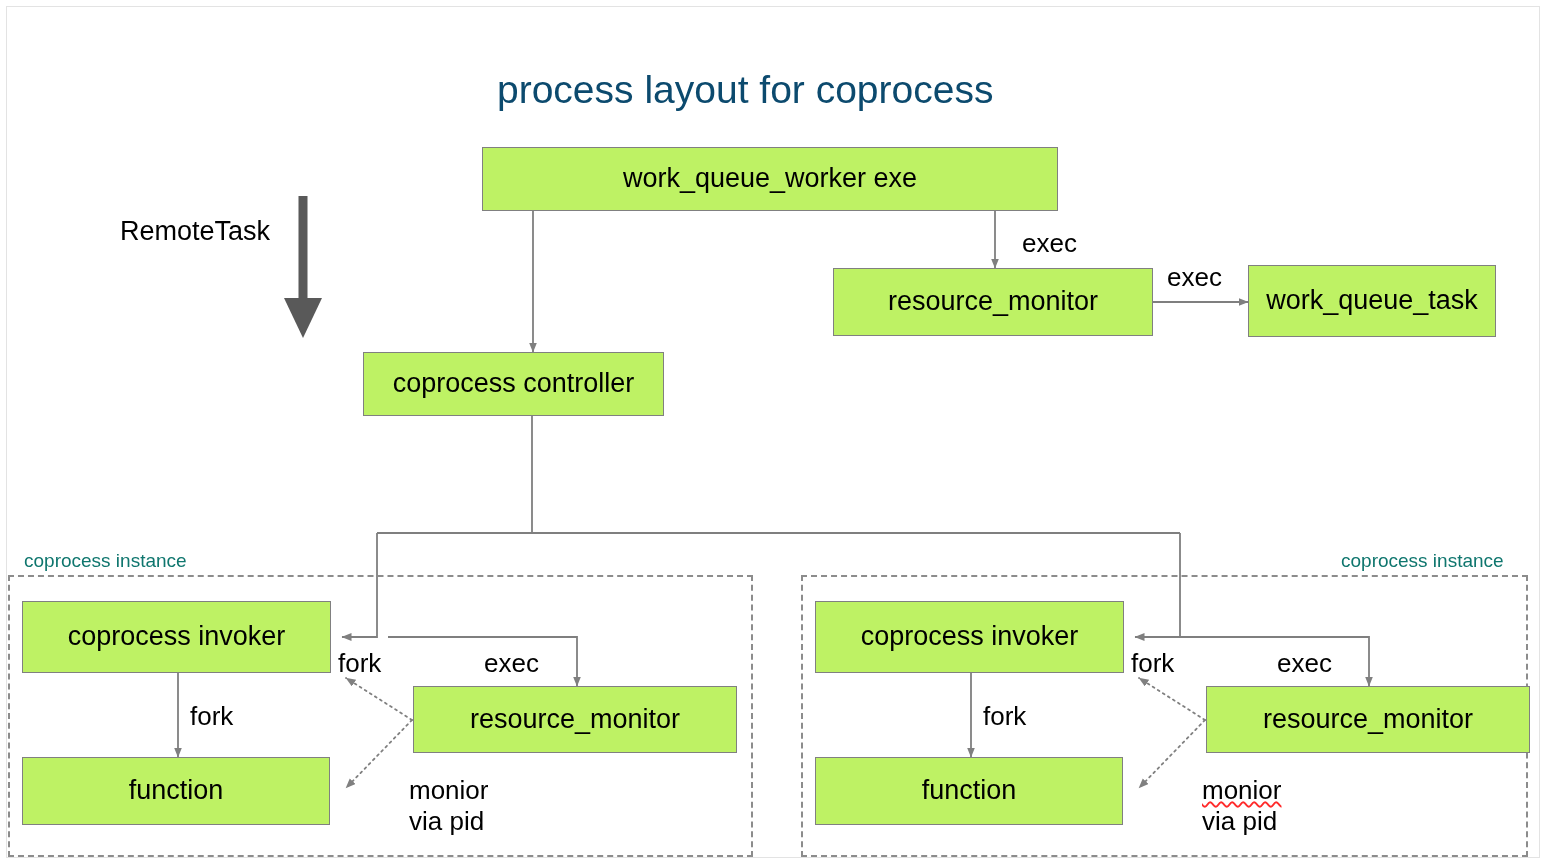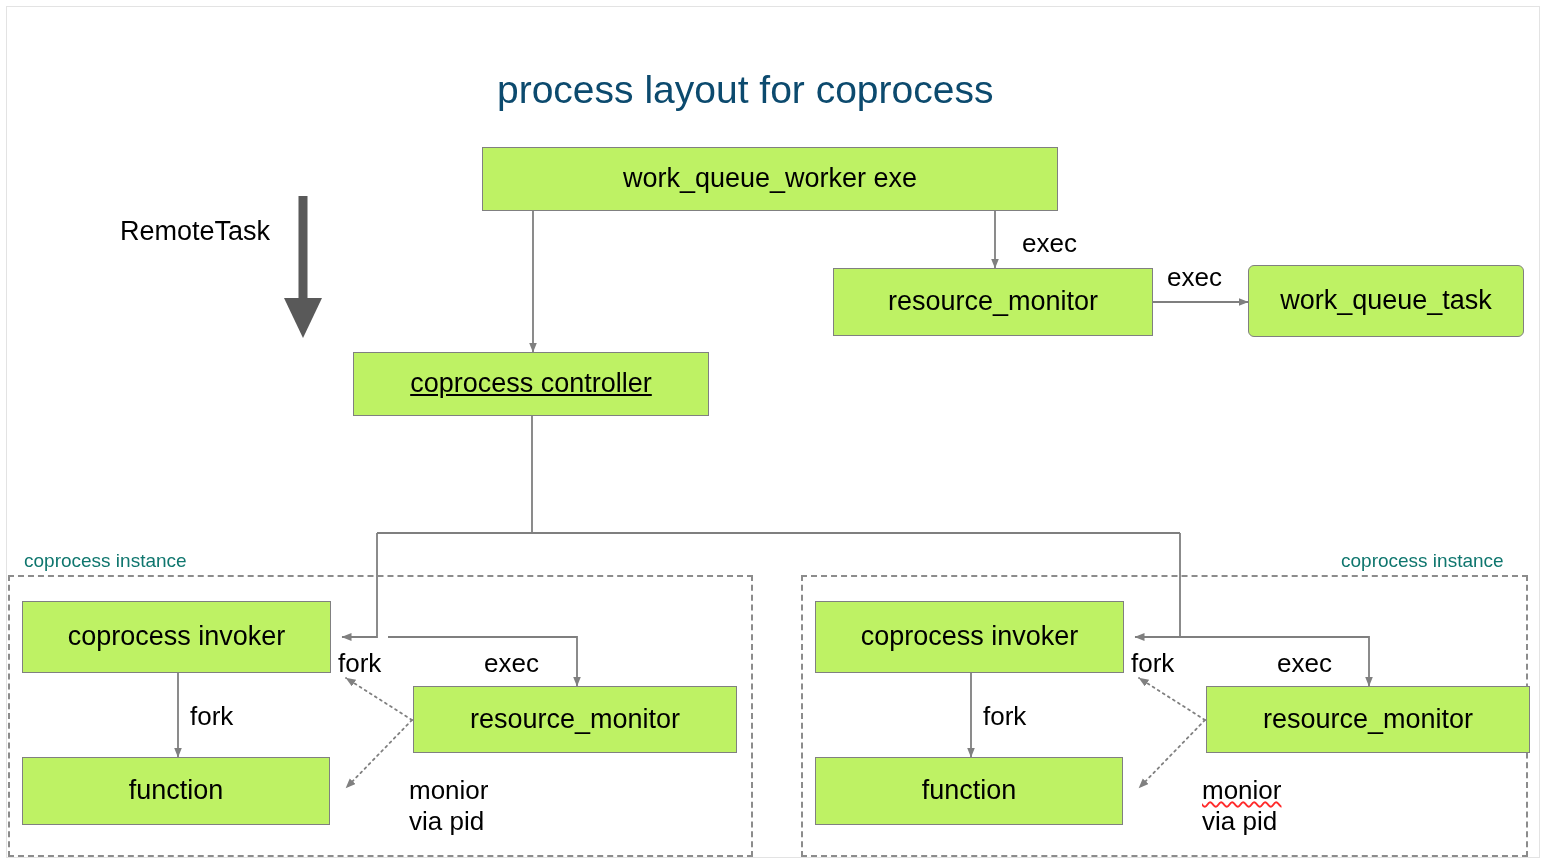--- a/index.html
+++ b/index.html
@@ -142,23 +142,23 @@
   <div class="title" style="left:497px; top:68px;">process layout for coprocess</div>
 
   <div class="side-note" style="left:72px; top:214px;margin-left:48px;">
     <div>RemoteTask</div>
   </div>
 
   <div class="node" style="left:482px; top:147px; width:576px; height:64px;">work_queue_worker exe</div>
 
   <div class="node" style="left:833px; top:268px; width:320px; height:68px;">resource_monitor</div>
 
-  <div class="node" style="left:1248px; top:265px; width:276px; height:72px;border-radius:6px;">work_queue_task</div>
+  <div class="node" style="left:1248px; top:265px; width:248px; height:72px;">work_queue_task</div>
 
-  <div class="node" style="left:353px; top:352px; width:356px; height:64px;text-decoration:underline;">coprocess controller</div>
+  <div class="node" style="left:363px; top:352px; width:301px; height:64px;">coprocess controller</div>
 
   <div class="group-label" style="left:24px; top:550px;">coprocess instance</div>
   <div class="dashed-group" style="left:8px; top:575px; width:745px; height:282px;"></div>
 
   <div class="node" style="left:22px; top:601px; width:309px; height:72px;">coprocess invoker</div>
   <div class="node" style="left:22px; top:757px; width:308px; height:68px;">function</div>
   <div class="node" style="left:413px; top:686px; width:324px; height:67px;">resource_monitor</div>
 
   <div class="edge-label" style="left:338px; top:648px;">fork</div>
   <div class="edge-label" style="left:190px; top:701px;">fork</div>

